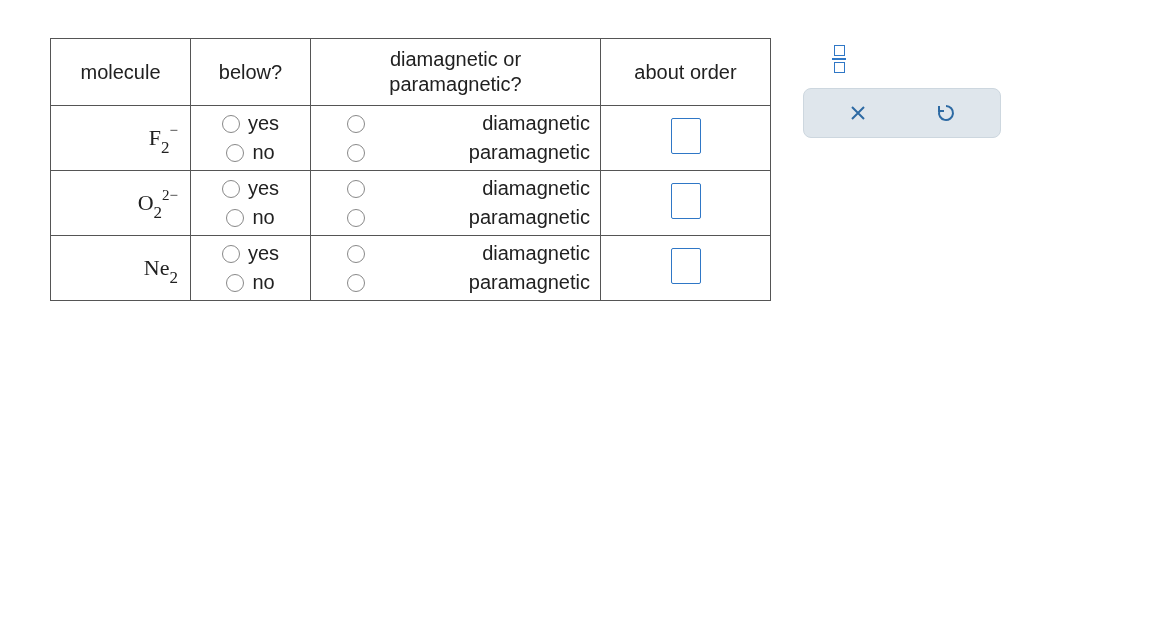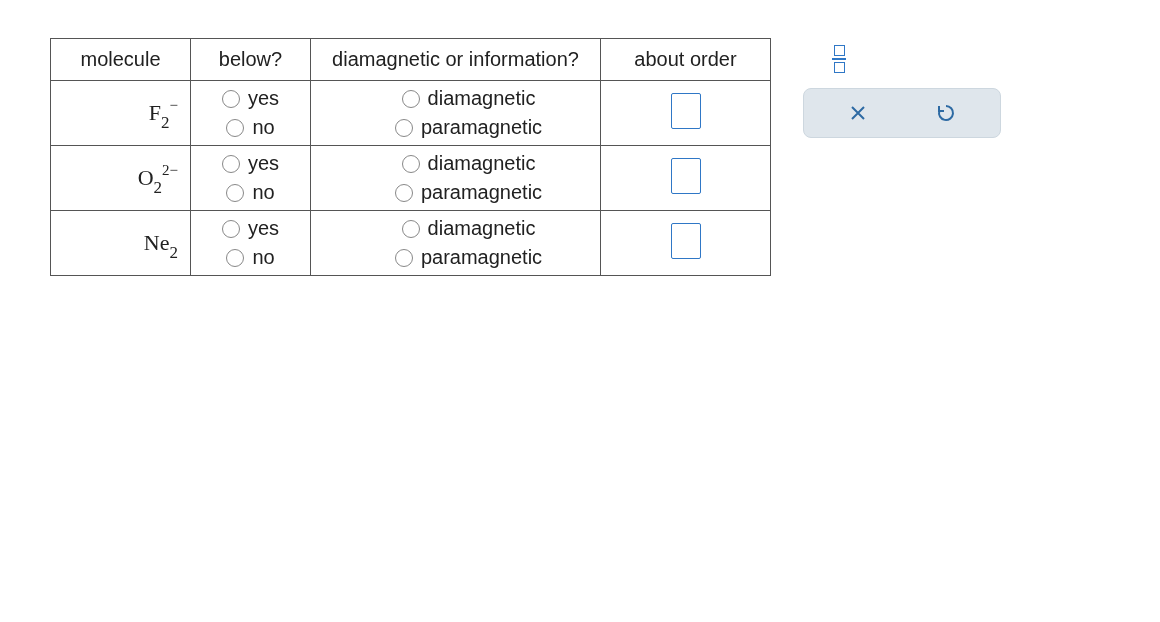--- a/index.html
+++ b/index.html
@@ -54,21 +54,21 @@
     td.radio-cell { padding: 4px 10px; }
     .radio-group { display: flex; flex-direction: column; gap: 2px; }
     .radio-line {
       display: flex;
       align-items: center;
       gap: 8px;
       padding: 2px 0;
       font-size: 20px;
     }
     .radio-line.centered { justify-content: center; }
-    .radio-mag .radio-line { justify-content: center; padding-left: 26px; }
+    .radio-mag .radio-line { justify-content: space-between; padding-left: 26px; }
 
     .radio-dot {
       width: 18px; height: 18px;
       border: 1.5px solid #888;
       border-radius: 50%;
       flex-shrink: 0;
       display: inline-block;
     }
 
     td.bond-cell { text-align: center; padding: 6px; }
@@ -116,21 +116,21 @@
 <div class="instructions">
 </div>
 
 <div class="content-row">
 
   <table class="mol-table">
     <thead>
       <tr>
         <th class="col-mol">molecule</th>
         <th class="col-stable">below?</th>
-        <th class="col-mag">diamagnetic or information?</th>
+        <th class="col-mag">diamagnetic or paramagnetic?</th>
         <th class="col-bond">about order</th>
       </tr>
     </thead>
     <tbody>
 
       <tr>
         <td class="mol-cell">
           <span class="molecule">
             <span>F</span><span class="mol-sub">2</span><span class="mol-sup">−</span>
           </span>

